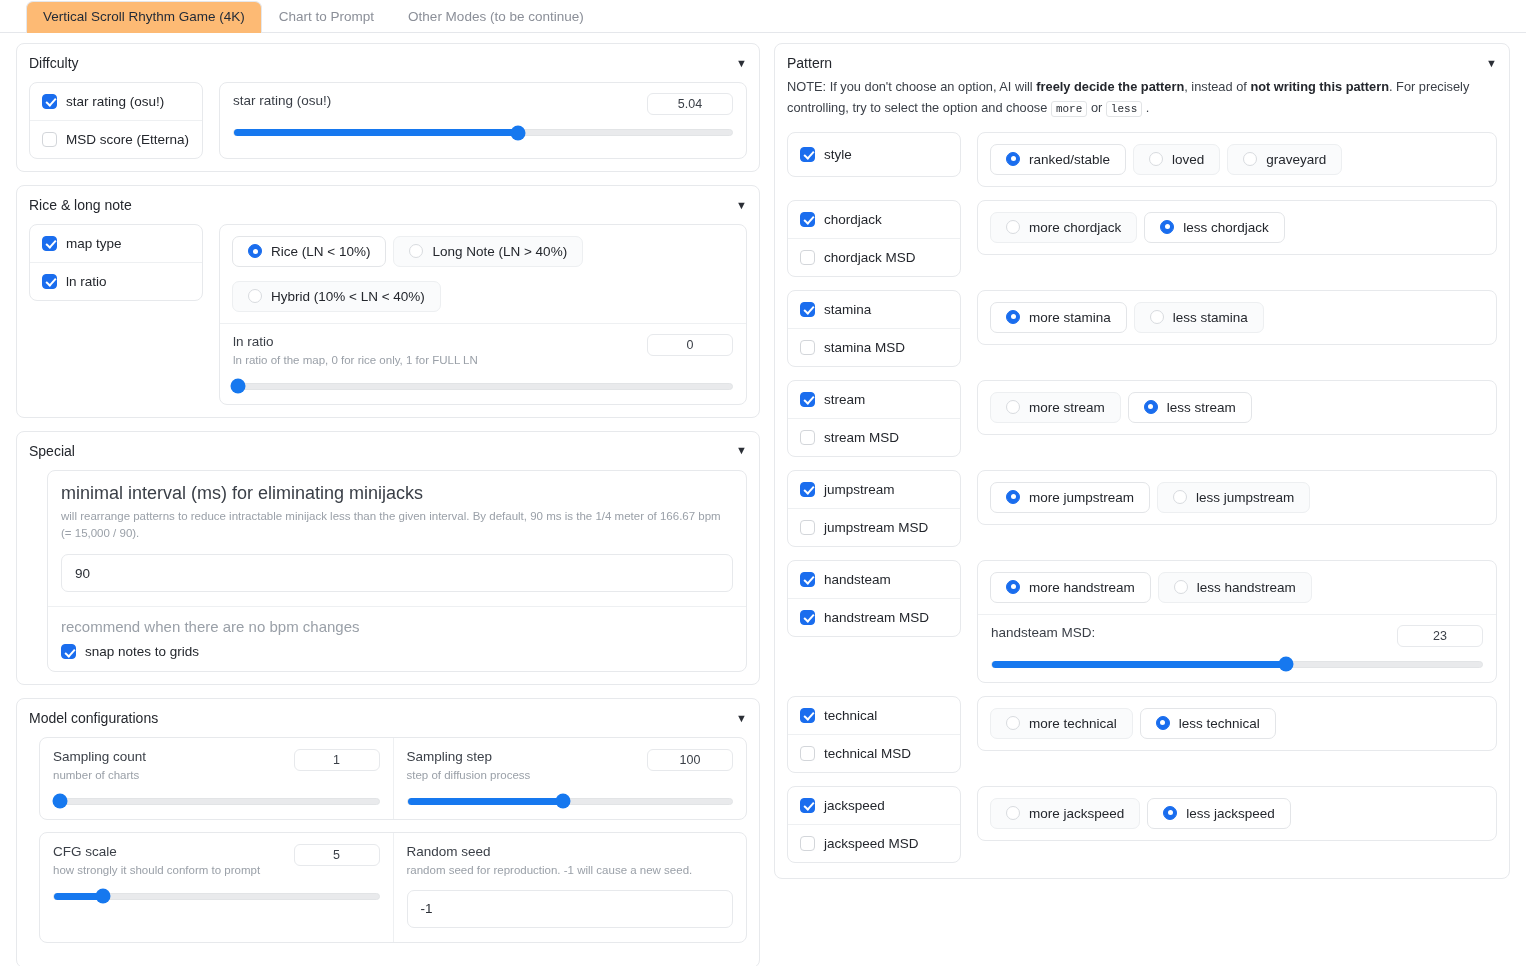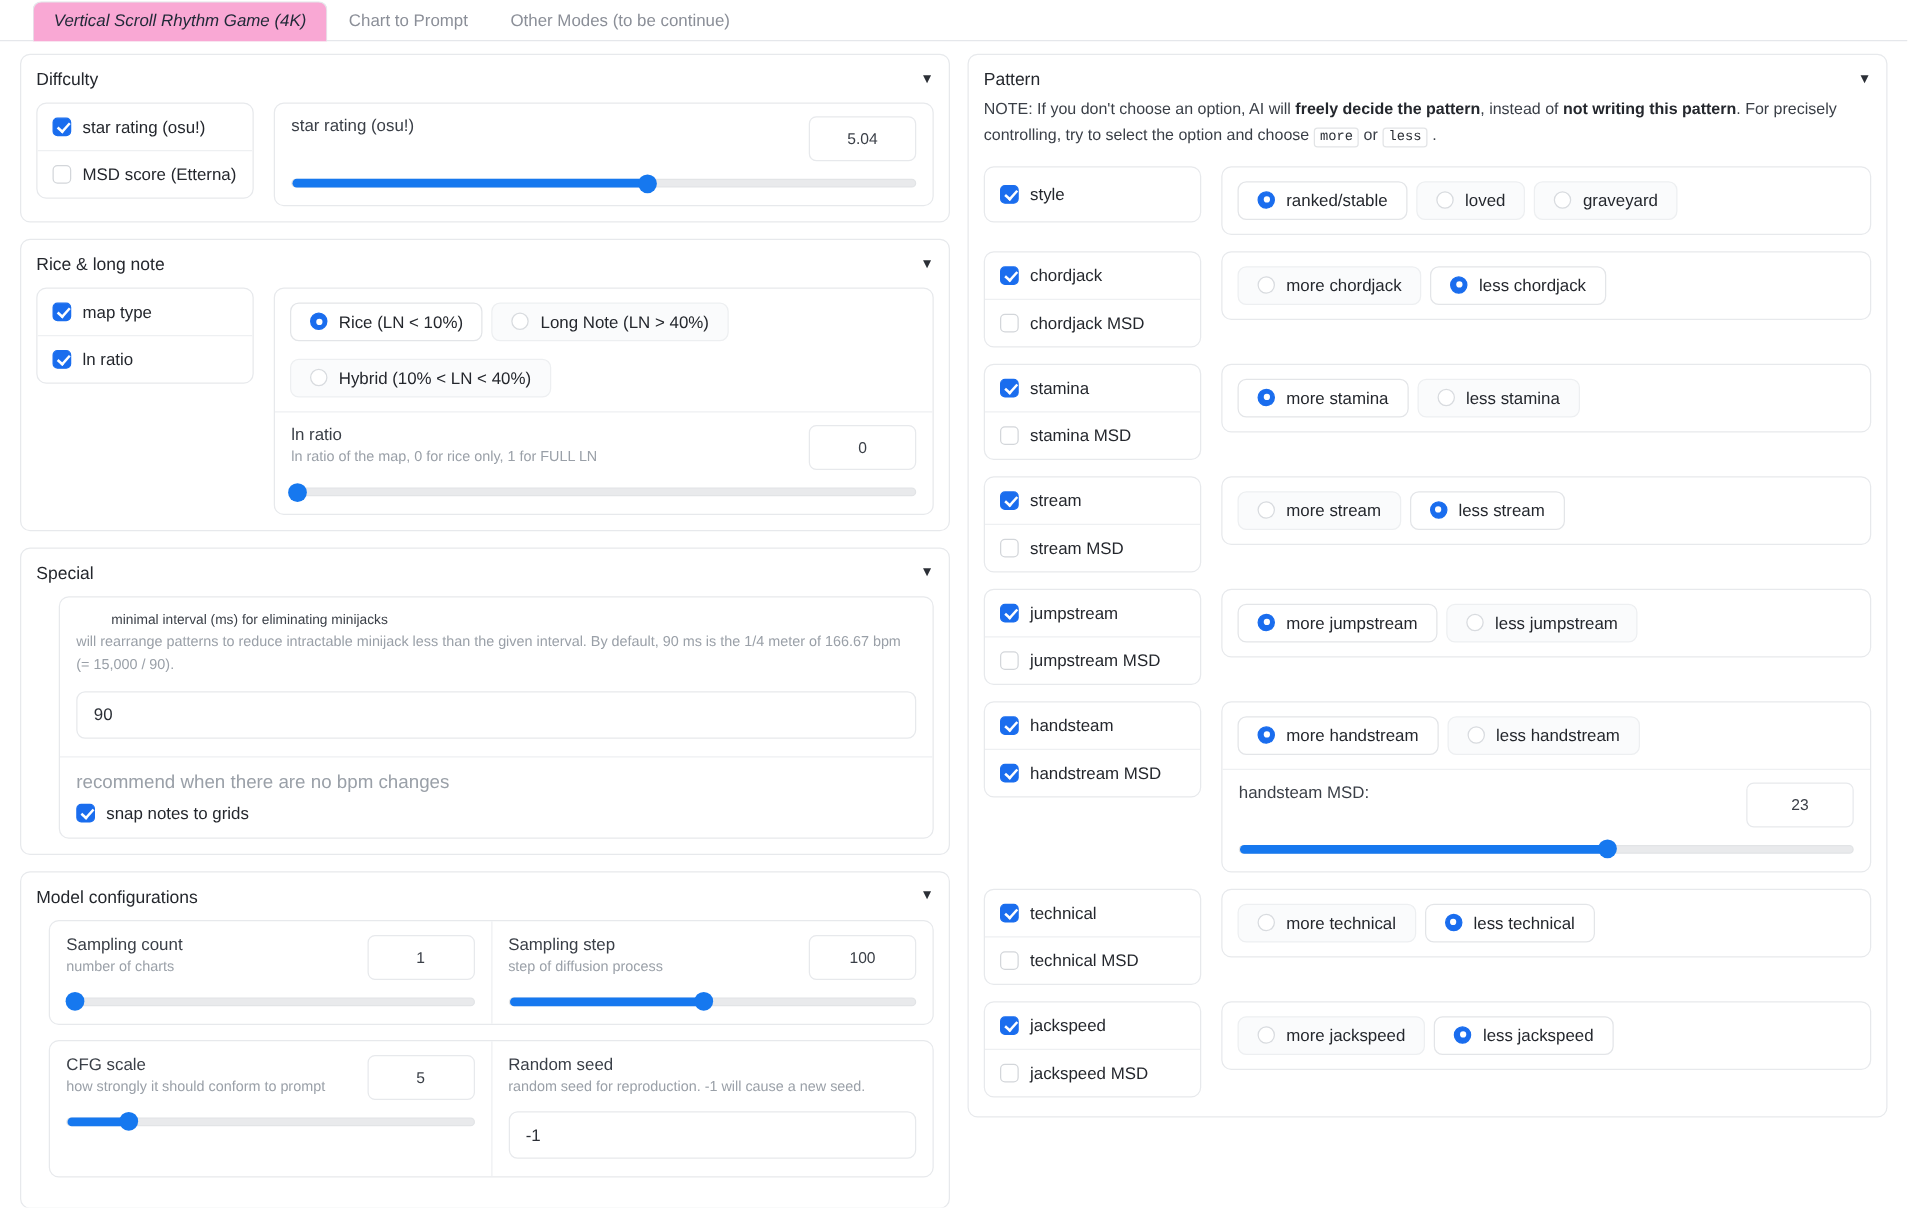--- a/index.html
+++ b/index.html
@@ -12,22 +12,22 @@
     color:#1f2937;
     overflow:hidden;
   }
 
   
   .tabbar { display:flex; align-items:flex-end; height:33px; padding-left:26px;
             border-bottom:1px solid #e5e7eb; background:#fff; }
   .tab { padding:7px 16px 8px 16px; font-size:13.5px; color:#8b8f98;
          cursor:pointer; line-height:1.2; border:1px solid transparent;
          border-bottom:none; position:relative; top:1px; }
-  .tab.active { color:#1f2937; background:#f9a8d4; border-color:#e5e7eb;
-                border-top-left-radius:7px; border-top-right-radius:7px;font-style:italic; }
+  .tab.active { color:#1f2937; background:#fdba74; border-color:#e5e7eb;
+                border-top-left-radius:7px; border-top-right-radius:7px; }
 
   
   .columns { display:flex; gap:14px; padding:10px 16px 0 16px; height:933px; }
   .col-left { width:744px; flex:0 0 744px; }
   .col-right { width:736px; flex:0 0 736px; }
 
   .panel { border:1px solid #e7e9ec; border-radius:8px; background:#fff;
            padding:11px 12px 12px 12px; margin-bottom:13px; }
   .panel-head { display:flex; align-items:center; justify-content:space-between;
                 margin-bottom:11px; }
@@ -64,21 +64,21 @@
   .radio.on { background:#1a6dee; border-color:#1a6dee; }
   .radio.on:after { content:""; position:absolute; left:3.5px; top:3.5px;
       width:5px; height:5px; border-radius:50%; background:#fff; }
 
   
   .sliderblk { padding:10px 13px 14px 13px; }
   .sliderblk.topdiv { border-top:1px solid #eef0f2; }
   .sl-head { display:flex; align-items:flex-start; justify-content:space-between; gap:12px; }
   .sl-label { font-size:13.5px; color:#3a3f47; }
   .sl-desc { font-size:11.5px; color:#9aa0a8; margin-top:3px; line-height:1.45; }
-  .numbox { width:86px; height:36px; border:1px solid #e7e9ec; border-radius:6px;
+  .numbox { width:86px; height:22px; border:1px solid #e7e9ec; border-radius:6px;
             background:#fff; display:flex; align-items:center; justify-content:center;
             font-size:12.5px; color:#3a3f47; flex:0 0 86px; }
   .track { position:relative; height:7px; border-radius:6px; background:#e9eaec;
            margin-top:14px; border:1px solid #e2e4e6; }
   .fill { position:absolute; left:0; top:-1px; bottom:-1px; background:#1678ef;
           border-radius:6px; }
   .thumb { position:absolute; top:50%; width:15px; height:15px; border-radius:50%;
            background:#1678ef; transform:translate(-50%,-50%); cursor:pointer; }
 
   
@@ -93,21 +93,21 @@
           border:1px solid #e2e4e6; border-radius:3px; padding:1px 4px;
           background:#fff; color:#2b2f36; }
 
   
   .prow { display:flex; gap:16px; margin-bottom:13px; align-items:flex-start; }
   .prow .cbgroup { width:174px; flex:0 0 174px; }
 
   
   .specbox { border:1px solid #e7e9ec; border-radius:8px; background:#fff; }
   .spec-pad { padding:12px 13px 14px 13px; }
-  .spec-title { font-size:11px; color:#3a3f47;margin-left:28px; }
+  .spec-title { font-size:18px; color:#3a3f47; }
   .spec-desc { font-size:11.5px; color:#9aa0a8; line-height:1.55; margin-top:4px; }
   .spec-foot { border-top:1px solid #eef0f2; padding:11px 13px 12px 13px; }
   .foot-note { font-size:15px; color:#9aa0a8; margin-bottom:9px; }
   .inline-cb { display:flex; align-items:center; gap:9px; cursor:pointer; }
 
   
   .mc-box { border:1px solid #e7e9ec; border-radius:8px; background:#fff;
             display:flex; margin-bottom:12px; }
   .mc-cell { flex:1; min-width:0; padding:11px 13px 14px 13px; }
   .mc-cell + .mc-cell { border-left:1px solid #eef0f2; }

